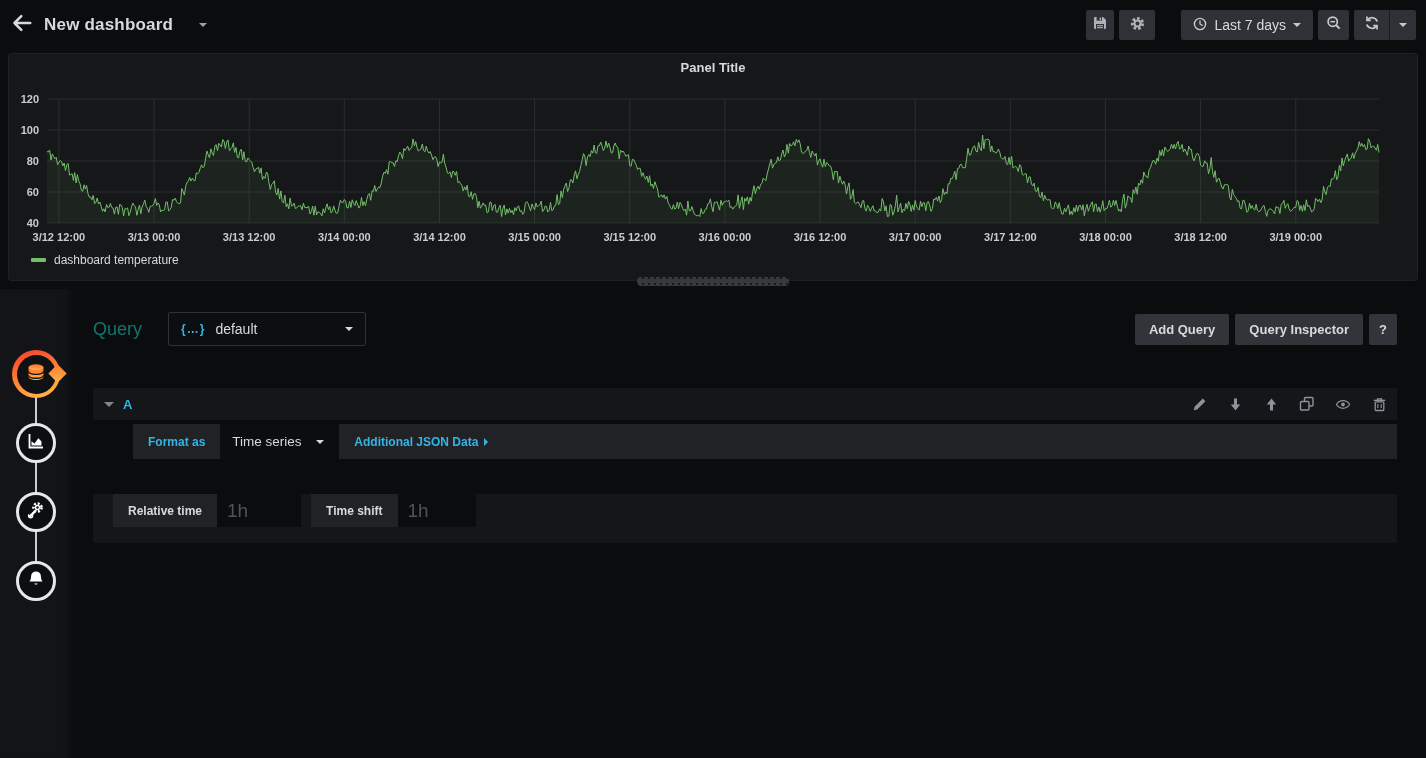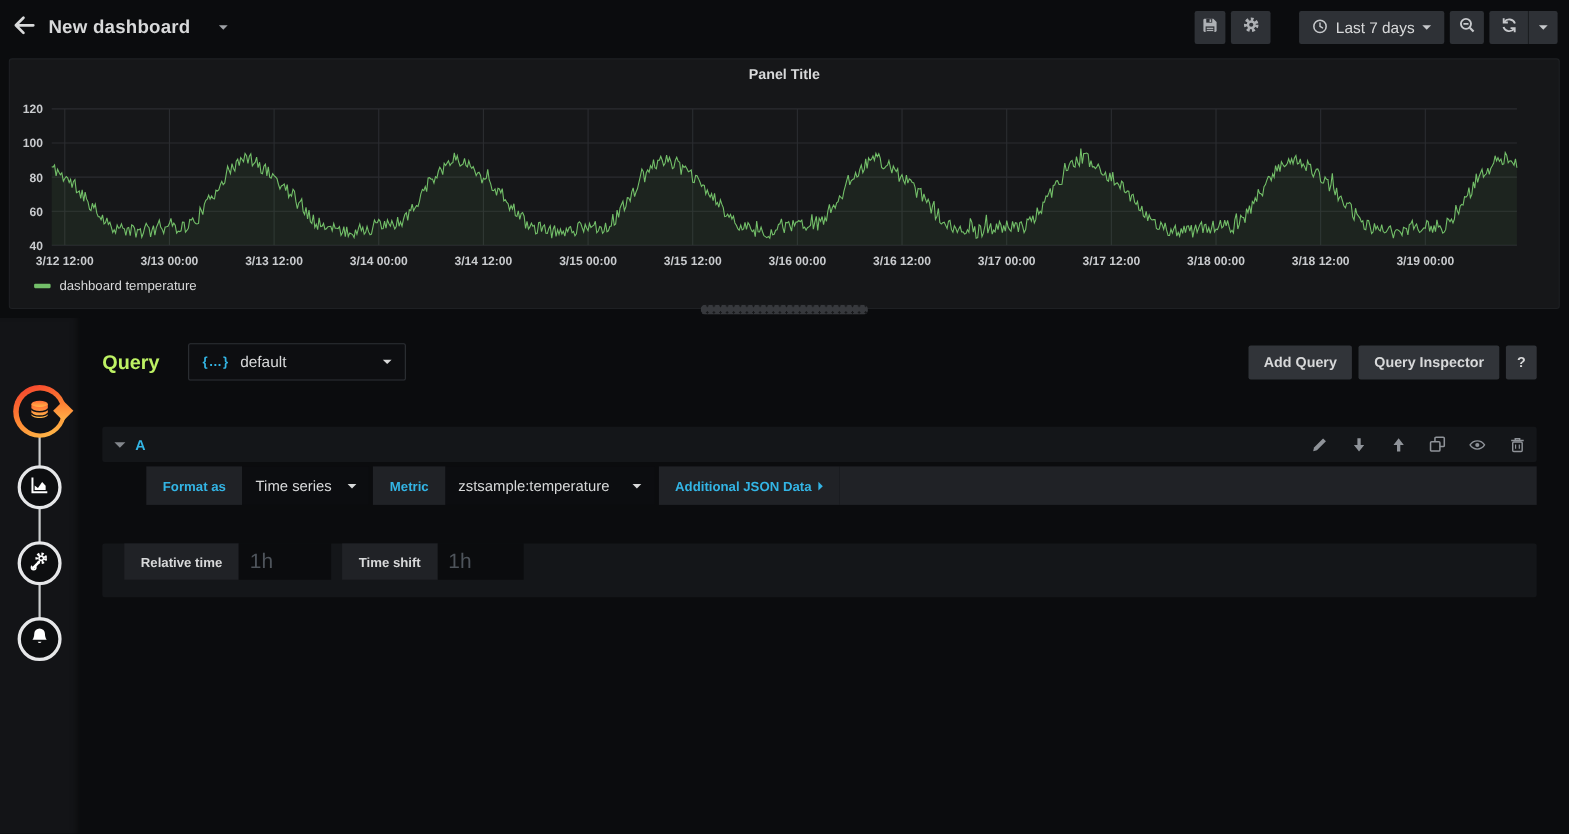--- a/index.html
+++ b/index.html
@@ -34,21 +34,21 @@
   .editor-area { position:absolute; top:289px; left:0; right:0; bottom:0; }
   .tab-strip { position:absolute; left:0; top:0; bottom:0; width:72px; background:#131417; box-shadow:inset -6px 0 8px -6px rgba(0,0,0,.7); }
   .tab-connector { position:absolute; left:35px; top:84px; height:210px; width:2px; background:#caccce; }
   .tab-circle { position:absolute; left:16px; width:40px; height:40px; border:3px solid #e6e7e9; border-radius:50%; background:#0d0e10; display:flex; align-items:center; justify-content:center; cursor:pointer; }
   .tab-active { position:absolute; left:12px; top:61px; width:48px; height:48px; border-radius:50%; background:linear-gradient(160deg,#f5422e 5%,#ff8833 55%,#ffc24d 100%); display:flex; align-items:center; justify-content:center; cursor:pointer; }
   .tab-active-inner { width:39px; height:39px; border-radius:50%; background:#101114; display:flex; align-items:center; justify-content:center; }
   .tab-active-arrow { position:absolute; right:-4px; top:17px; width:13px; height:13px; transform:rotate(45deg); background:linear-gradient(135deg,#ff7a30,#ffb24a); }
   .editor-content { position:absolute; left:72px; top:0; right:0; bottom:0; padding:23px 29px 0 21px; }
   
   .q-header { display:flex; align-items:center; height:34px; }
-  .q-title { font-size:18px; font-weight:700; color:#bef264; margin-right:26px; cursor:default; }
+  .q-title { font-size:18px; font-weight:400; color:#0f766e; margin-right:26px; cursor:default; }
   .ds-picker { width:198px; height:34px; background:#0d0e11; border:1px solid #2e3136; border-radius:2px; display:flex; align-items:center; padding:0 12px; gap:10px; cursor:pointer; }
   .ds-brace { color:#33b5e5; font-size:12px; font-weight:700; letter-spacing:1px; }
   .ds-value { font-size:14px; color:#d8d9da; }
   .ds-picker .caret { margin-left:auto; border-top-color:#d8d9da; }
   .q-header-btns { margin-left:auto; display:flex; gap:6px; }
   .gray-btn { height:31px; background:#313439; border-radius:2px; display:flex; align-items:center; padding:0 14px; font-size:13px; font-weight:700; color:#d8d9da; cursor:pointer; }
   
   .row-a { margin-top:42px; height:32px; background:#141619; display:flex; align-items:center; padding:0 10px 0 11px; border-radius:2px; }
   .row-a .collapse-caret { width:0; height:0; border-left:5px solid transparent; border-right:5px solid transparent; border-top:5px solid #83878d; cursor:pointer; }
   .ref-id { margin-left:9px; color:#33b5e5; font-weight:700; font-size:13px; cursor:pointer; }
@@ -313,27 +313,20 @@
     </div>
 
     <div class="query-editor-row">
       <div class="seg">
         <span class="chip-label">Format as</span>
         <span class="chip-select" style="width:115px">
           <span>Time series</span>
           <span class="caret" style="margin-left:auto"></span>
         </span>
       </div>
-      <div class="seg">
-        <span class="chip-label">Metric</span>
-        <span class="chip-select" style="width:190px">
-          <span>zstsample:temperature</span>
-          <span class="caret" style="margin-left:auto"></span>
-        </span>
-      </div>
       <div class="seg seg-grow">
         <span class="chip-link">
           <span>Additional JSON Data</span>
           <span class="tri-right"></span>
         </span>
         <span class="chip-fill"></span>
       </div>
     </div>
 
     <div class="time-row">

